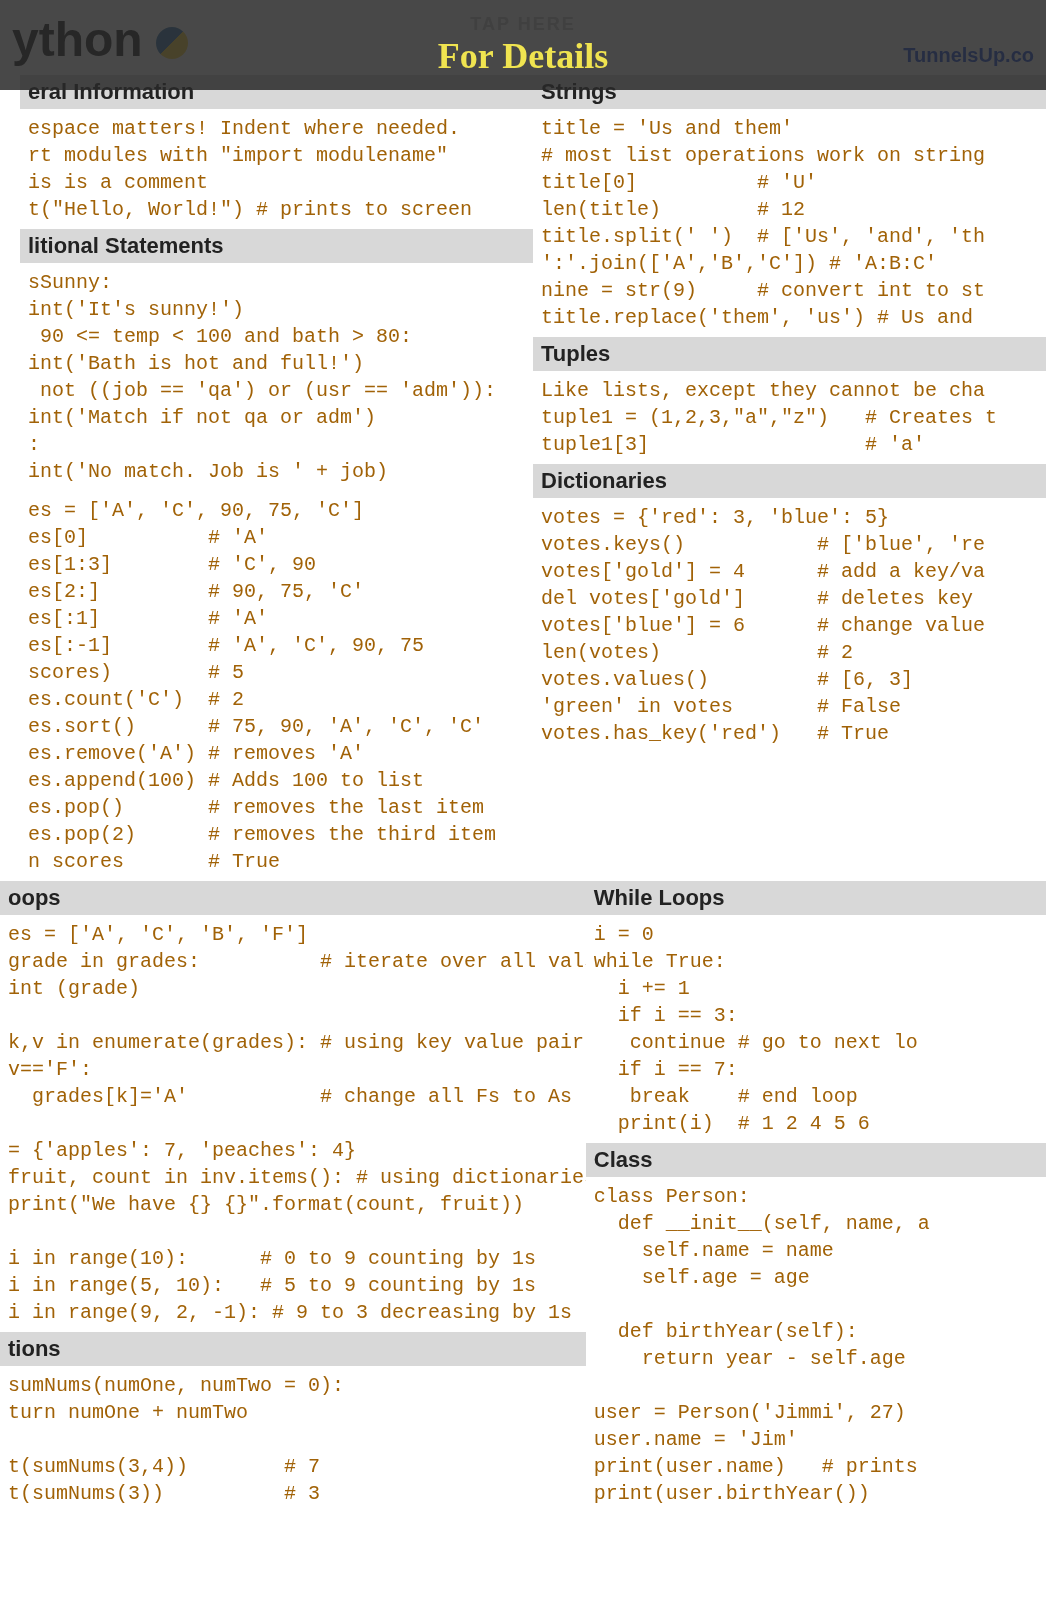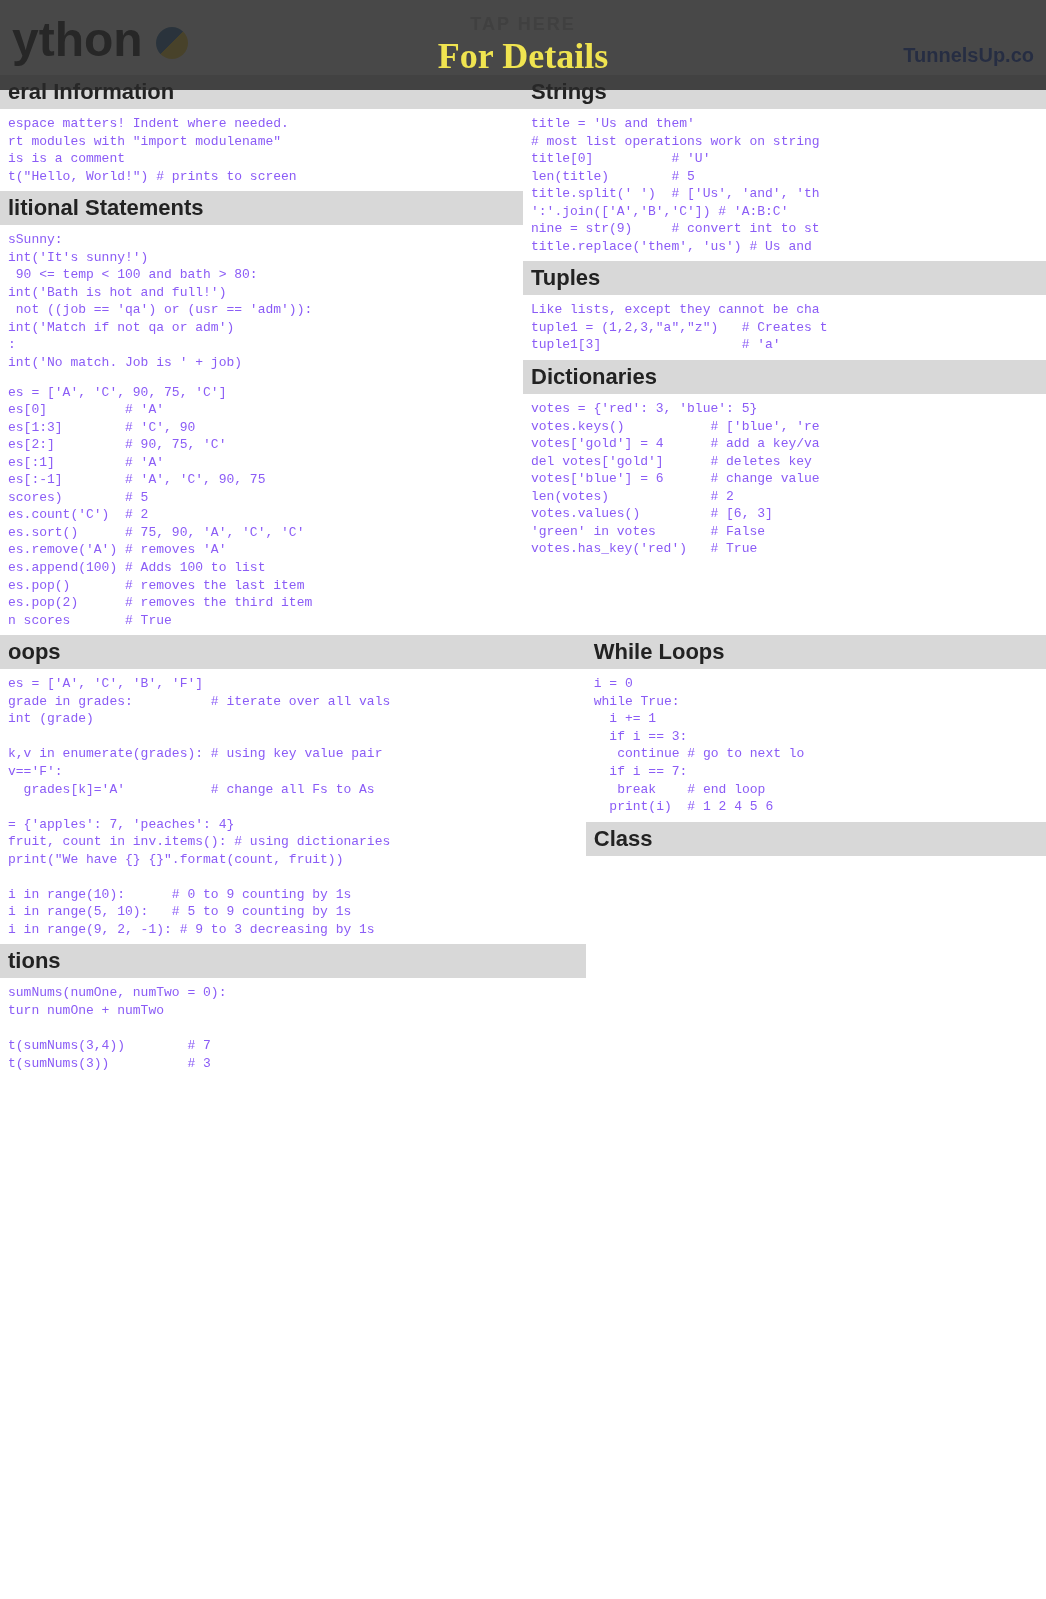--- a/index.html
+++ b/index.html
@@ -55,41 +55,42 @@
       border-radius: 50%;
       vertical-align: middle;
     }
     .url {
       color: #1d4ed8;
       font-size: 20px;
       font-weight: bold;
     }
     .columns {
       display: flex;
+      padding-left: 20px;
     }
     .col-left {
       width: 50%;
     }
     .col-right {
       width: 50%;
     }
     .section-header {
       background: #d8d8d8;
       font-weight: bold;
       font-size: 22px;
       padding: 4px 8px;
       color: #222;
     }
     .code-block {
       font-family: 'Courier New', monospace;
-      font-size: 13px;
+      font-size: 20px;
       padding: 6px 8px;
       white-space: pre;
       line-height: 1.35;
-      color: #8b5cf6;
+      color: #a16207;
       overflow: hidden;
     }
     .row-2 {
       display: flex;
       justify-content: center;
     }
     .col-loops {
       width: 56%;
     }
     .col-while {
@@ -141,21 +142,21 @@
 es.append(100) # Adds 100 to list
 es.pop()       # removes the last item
 es.pop(2)      # removes the third item
 n scores       # True</div>
   </div>
   <div class="col-right">
     <div class="section-header">Strings</div>
     <div class="code-block">title = 'Us and them'
 # most list operations work on string
 title[0]          # 'U'
-len(title)        # 5
+len(title)        # 12
 title.split(' ')  # ['Us', 'and', 'th
 ':'.join(['A','B','C']) # 'A:B:C'
 nine = str(9)     # convert int to st
 title.replace('them', 'us') # Us and </div>
     <div class="section-header">Tuples</div>
     <div class="code-block">Like lists, except they cannot be cha
 tuple1 = (1,2,3,"a","z")   # Creates t
 tuple1[3]                  # 'a'</div>
     <div class="section-header">Dictionaries</div>
     <div class="code-block">votes = {'red': 3, 'blue': 5}
@@ -199,14 +200,26 @@
     <div class="section-header">While Loops</div>
     <div class="code-block">i = 0
 while True:
   i += 1
   if i == 3:
    continue # go to next lo
   if i == 7:
    break    # end loop
   print(i)  # 1 2 4 5 6</div>
     <div class="section-header">Class</div>
+    <div class="code-block">class Person:
+  def __init__(self, name, a
+    self.name = name
+    self.age = age
+
+  def birthYear(self):
+    return year - self.age
+
+user = Person('Jimmi', 27)
+user.name = 'Jim'
+print(user.name)   # prints
+print(user.birthYear())</div>
   </div>
 </div>
 
 </body></html>

